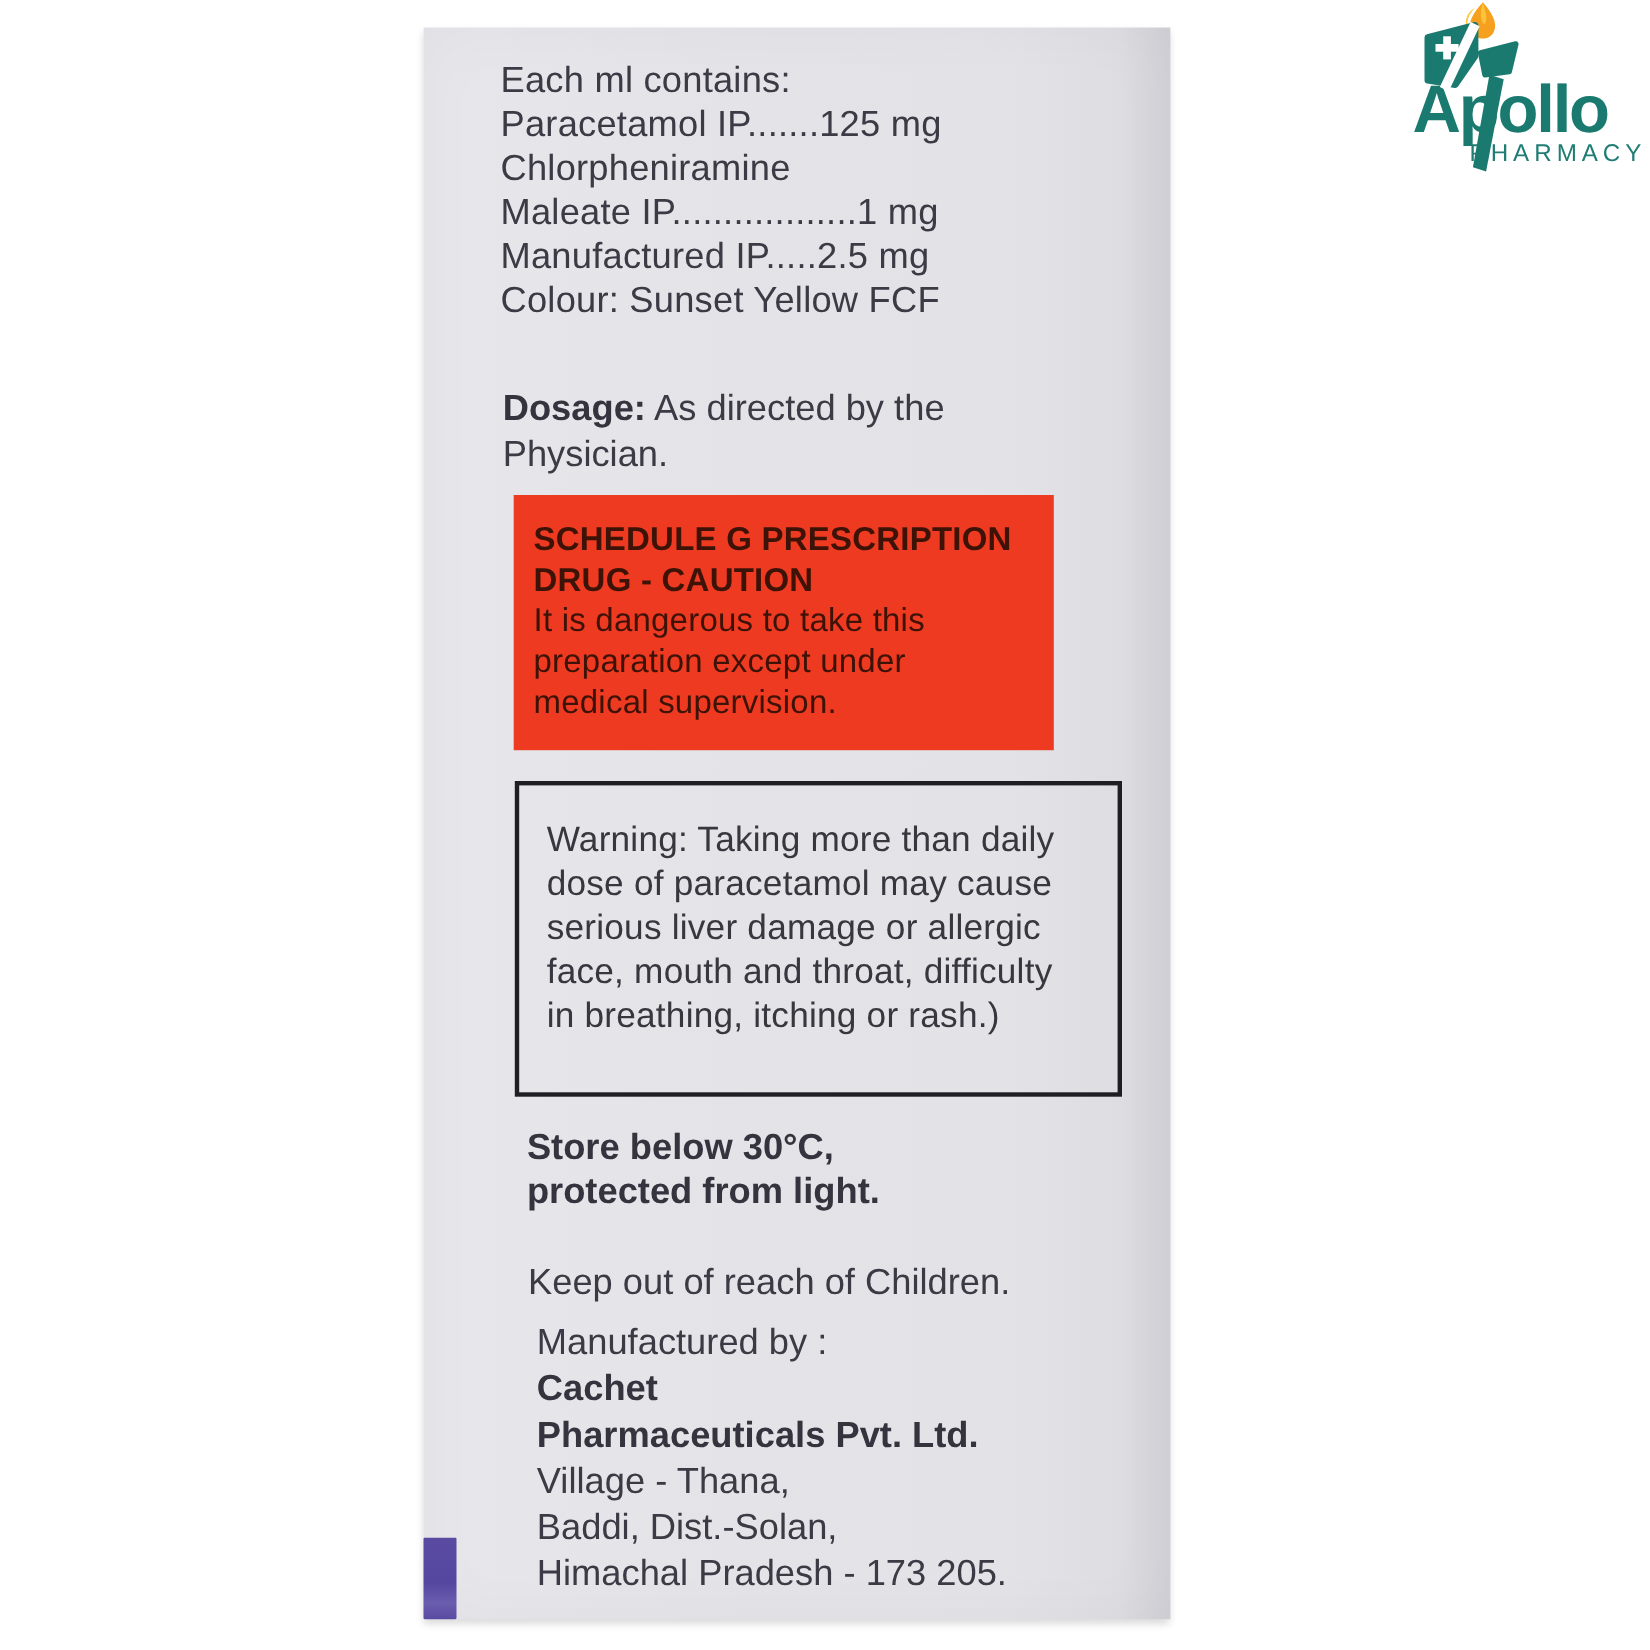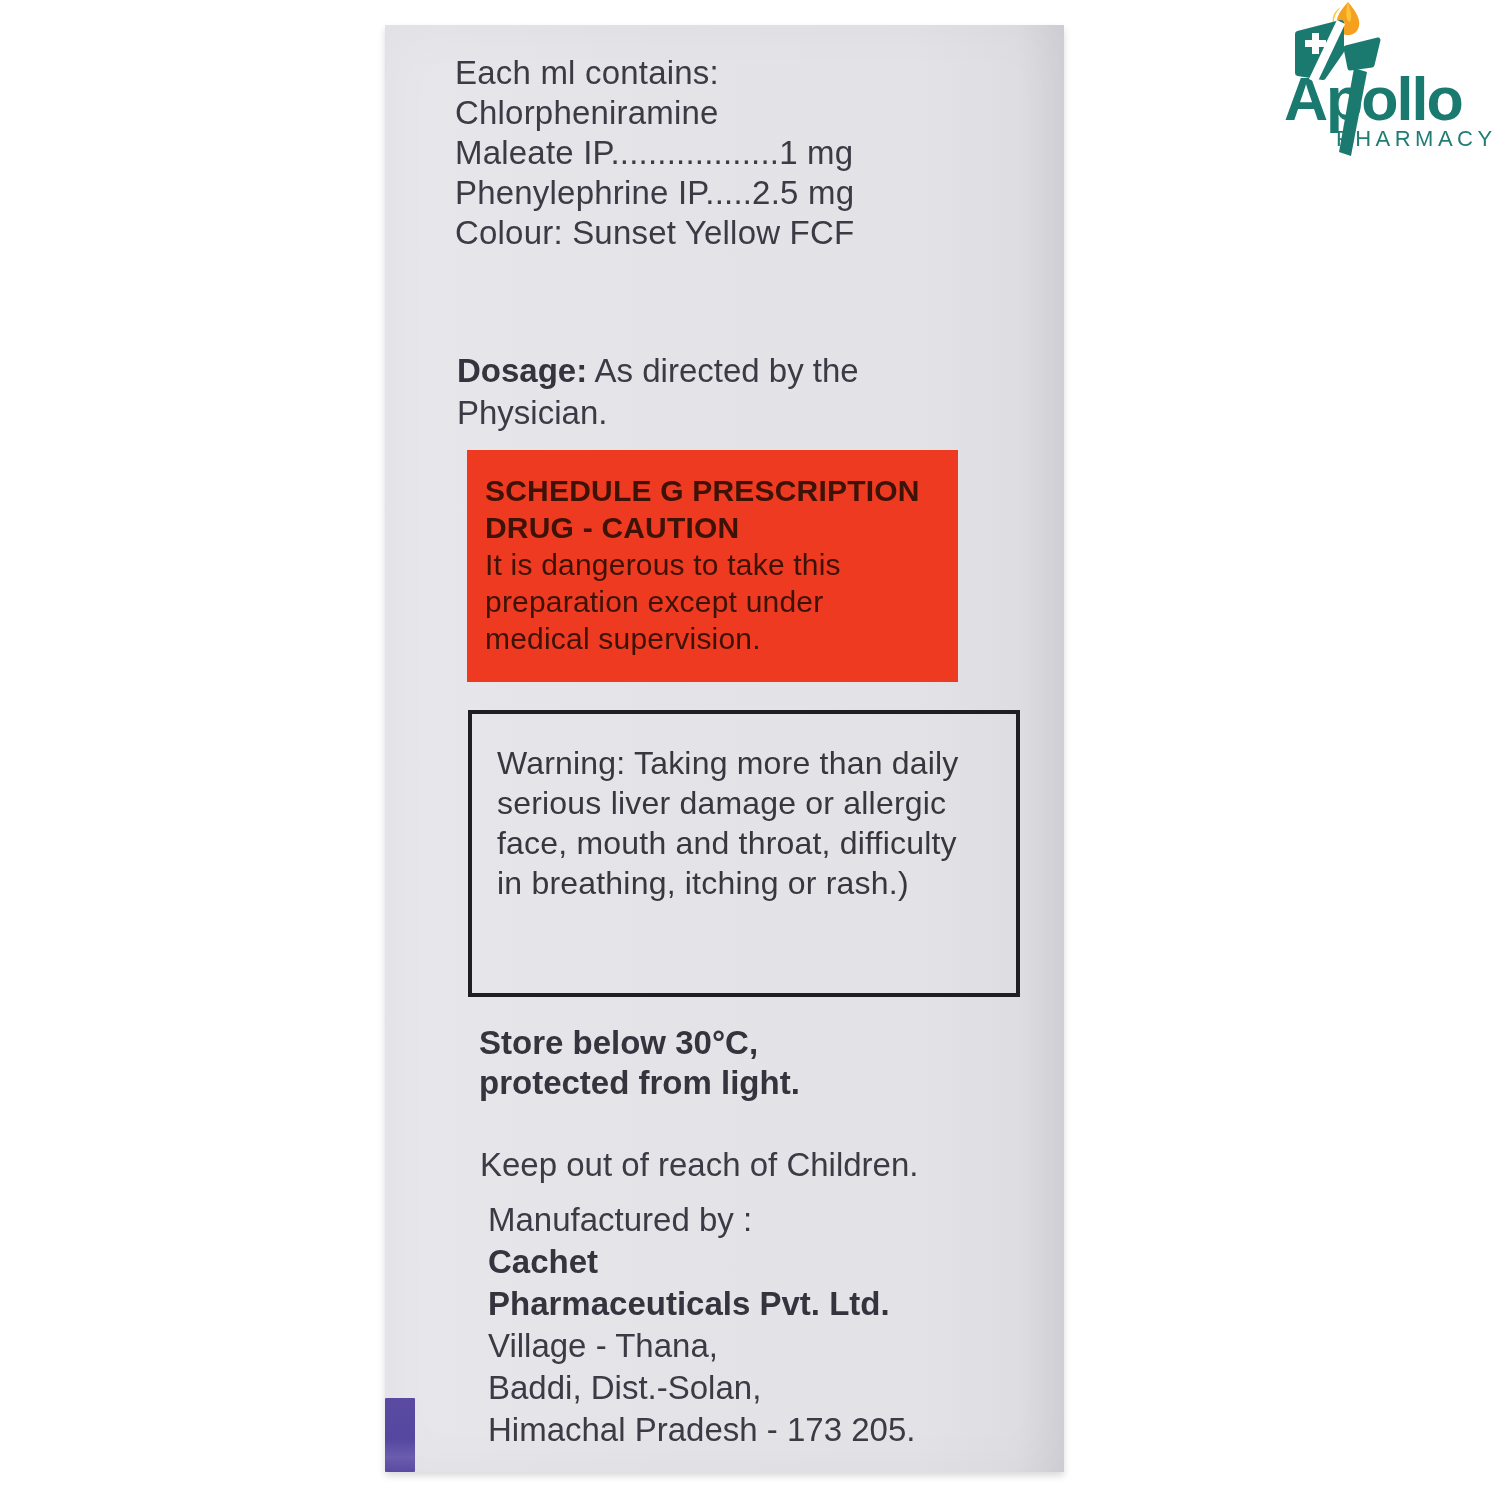--- a/index.html
+++ b/index.html
@@ -63,41 +63,43 @@
 </style>
 </head>
 <body>
 
 <div class="stage">
 
   <div class="carton">
 
     <div class="composition body-text">
       <div>Each ml contains:</div>
+      <div>Paracetamol IP.......125 mg</div>
       <div>Chlorpheniramine</div>
       <div>Maleate IP..................1 mg</div>
-      <div>Phenylephrine IP.....2.5 mg</div>
+      <div>Manufactured IP.....2.5 mg</div>
       <div>Colour: Sunset Yellow FCF</div>
     </div>
 
     <div class="dosage">
       <div><span class="bold">Dosage:</span><span> As directed by the</span></div>
       <div>Physician.</div>
     </div>
 
     <div class="schedule-box">
       <div class="title">SCHEDULE G PRESCRIPTION</div>
       <div class="title">DRUG - CAUTION</div>
       <div>It is dangerous to take this</div>
       <div>preparation except under</div>
       <div>medical supervision.</div>
     </div>
 
     <div class="warning-box">
       <div>Warning: Taking more than daily</div>
+      <div>dose of paracetamol may cause</div>
       <div>serious liver damage or allergic</div>
       <div>face, mouth and throat, difficulty</div>
       <div>in breathing, itching or rash.)</div>
     </div>
 
     <div class="storage">
       <div>Store below 30°C,</div>
       <div>protected from light.</div>
     </div>
     <div class="keep-away">Keep out of reach of Children.</div>

